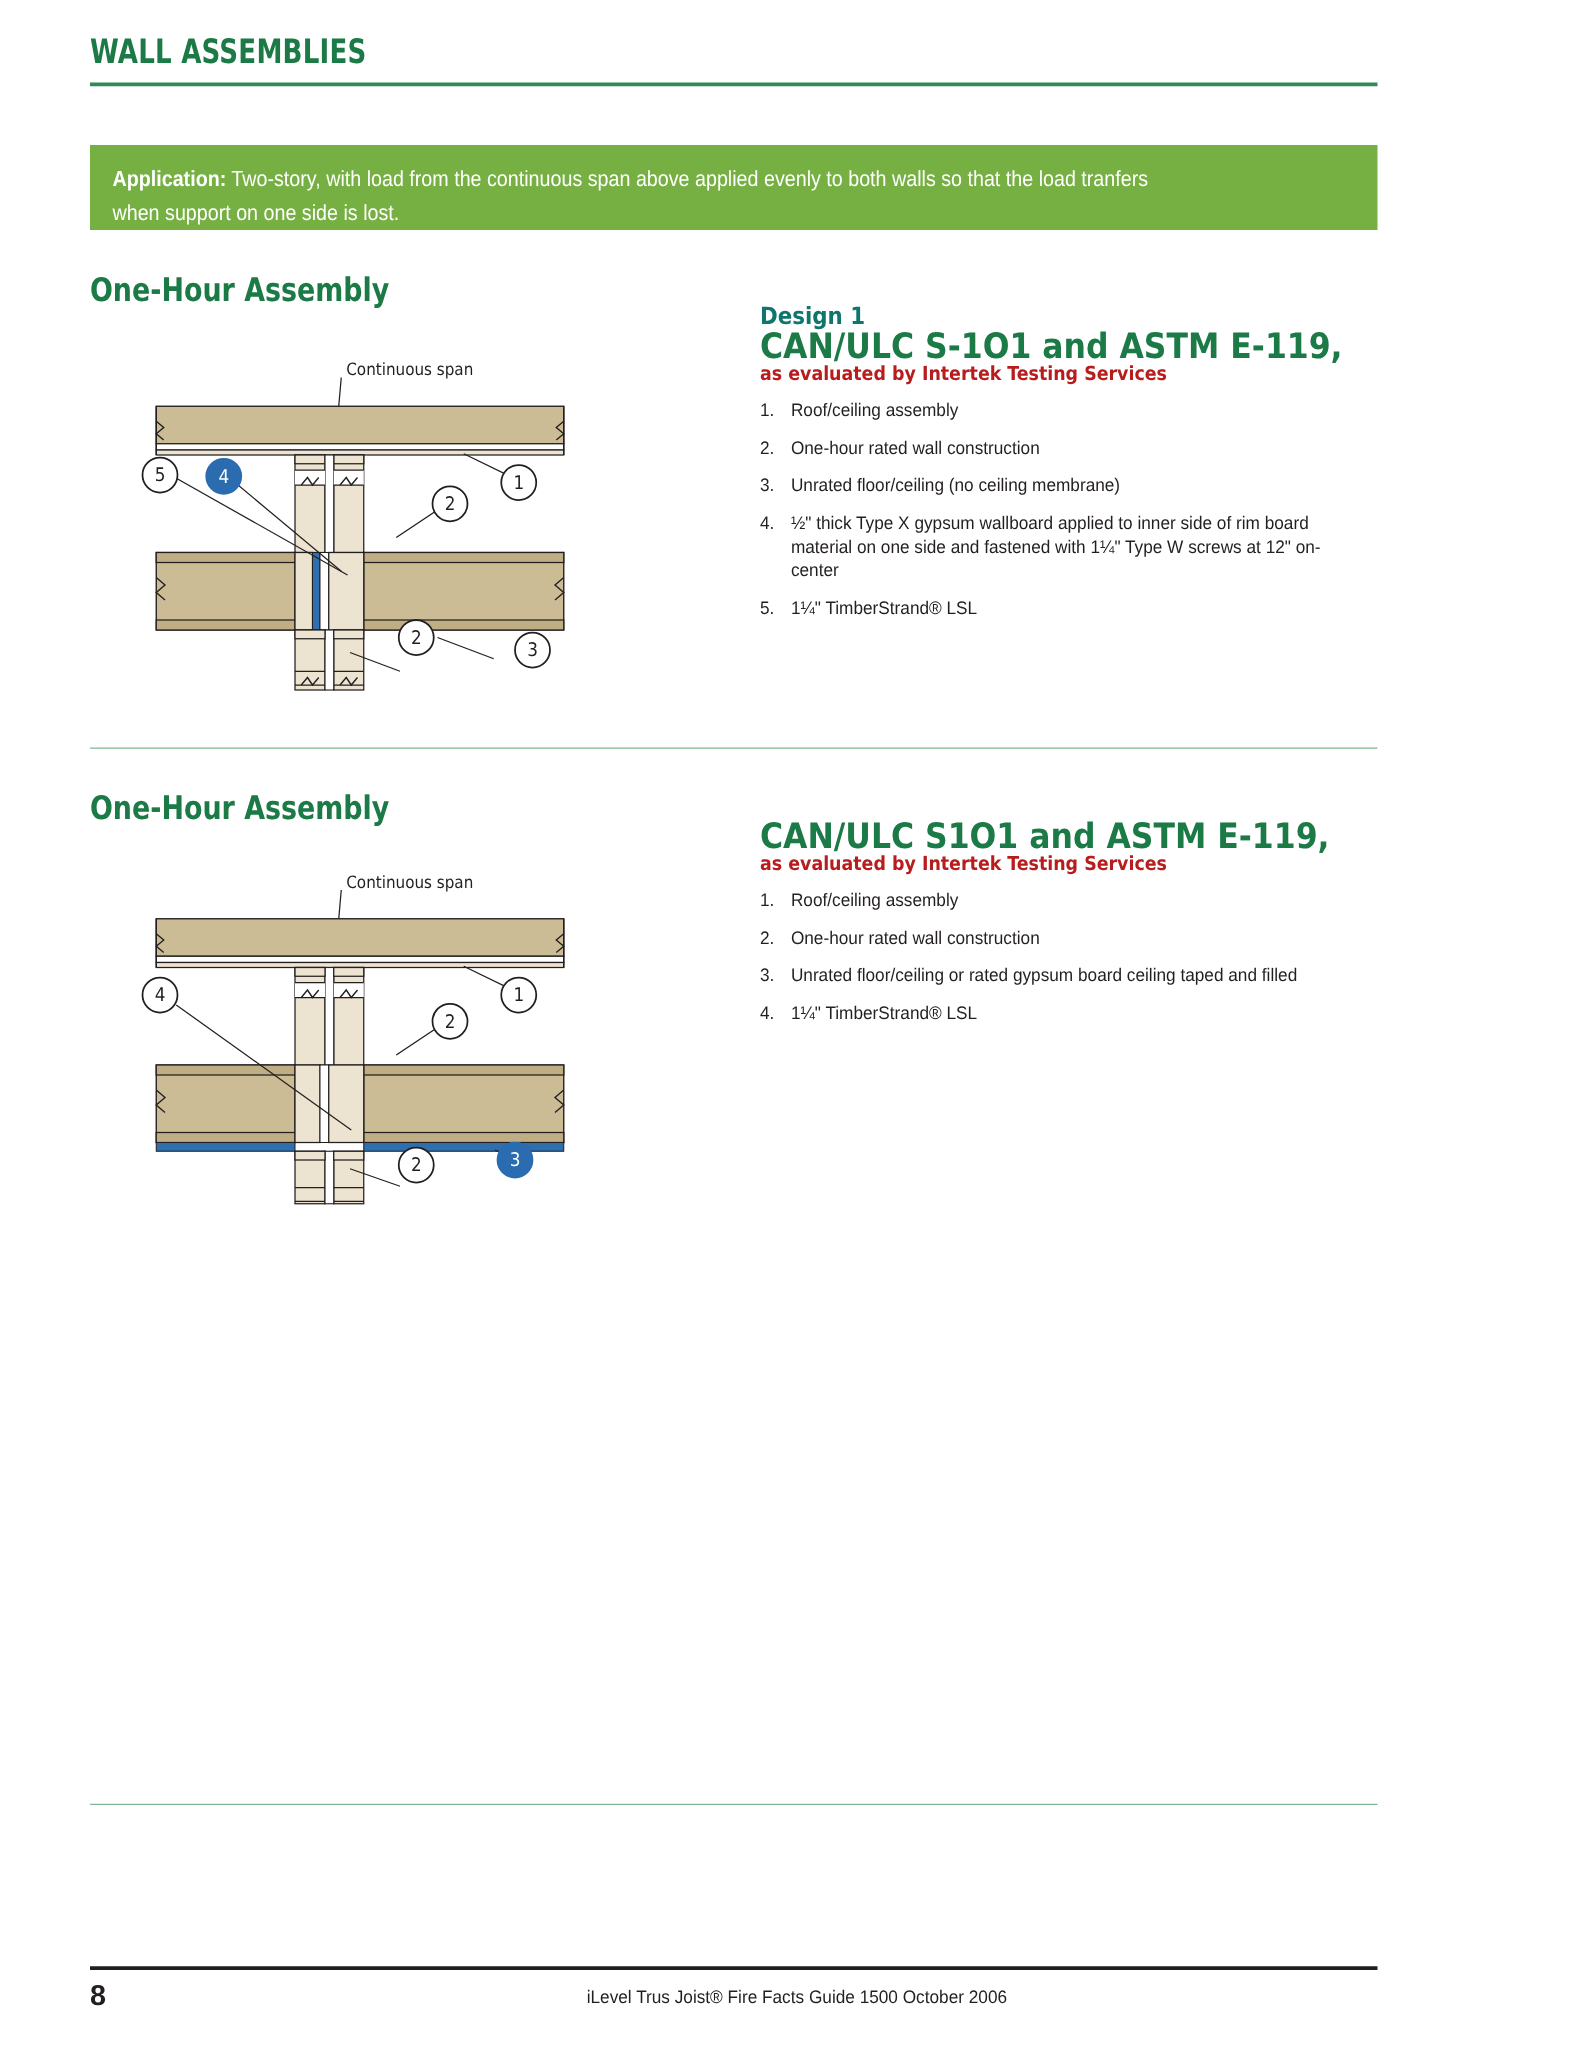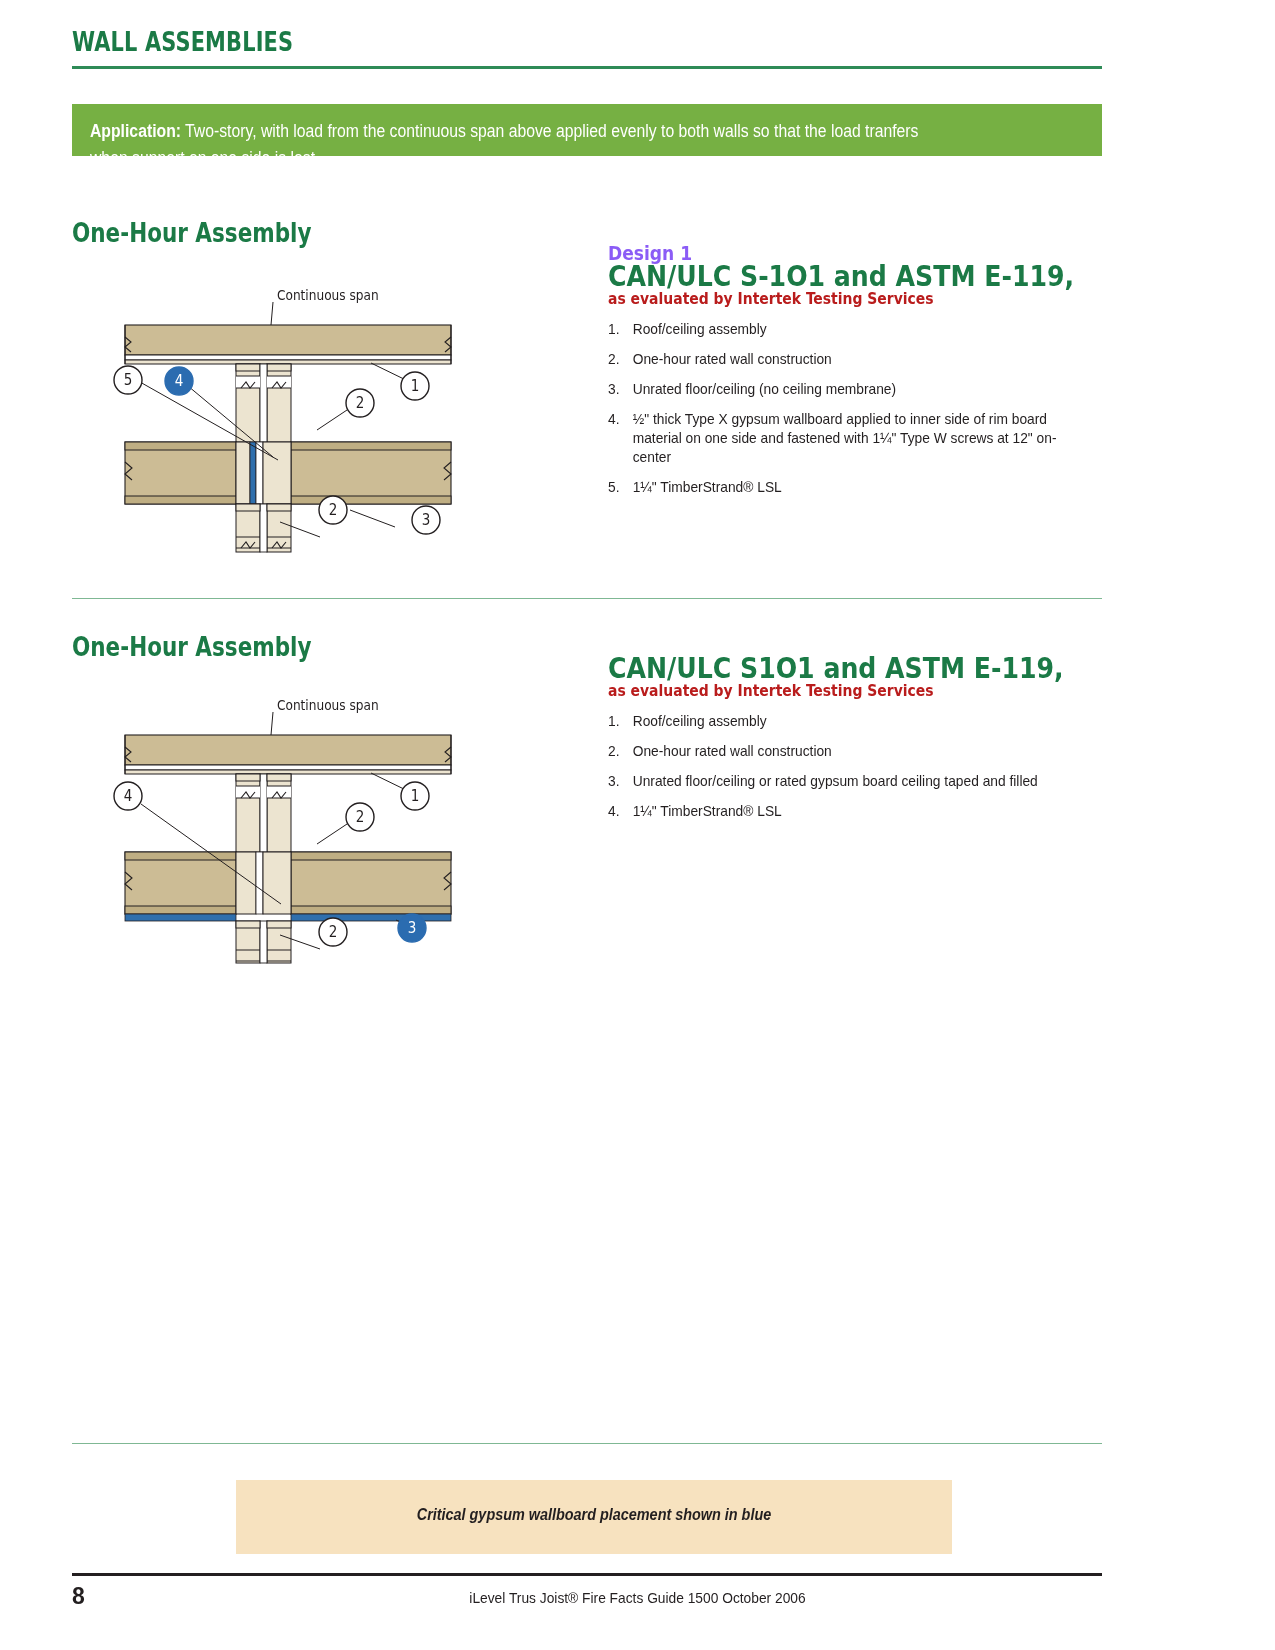--- a/index.html
+++ b/index.html
@@ -21,21 +21,21 @@
     font-family:"DejaVu Sans Condensed","Liberation Sans", sans-serif;
     transform:scaleX(0.86); transform-origin:left center;
   }
   .rule-head {
     position:absolute; left:72px; top:66px; width:1030px; height:3px;
     background:#2e8b57;
   }
 
   
   .app-banner {
-    position:absolute; left:72px; top:104px; width:1030px; height:52px;
+    position:absolute; left:72px; top:116px; width:1030px; height:68px;
     background:#76b043; color:#ffffff;
     box-sizing:border-box; padding:14px 18px 0 18px;
   }
   .app-banner .line {
     font-size:17.5px; line-height:27px; white-space:nowrap;
     transform:scaleX(0.9); transform-origin:left top;
   }
   .app-banner b { font-weight:bold; }
 
   
@@ -47,21 +47,21 @@
   }
 
   .rule-sec {
     position:absolute; left:72px; width:1030px; height:1px;
     background:#7fb894;
   }
 
   
   .design-block { position:absolute; left:608px; width:500px; }
   .design-no {
-    font-size:19px; font-weight:bold; color:#8b5cf6; line-height:22px;
+    font-size:19px; font-weight:bold; color:#0f766e; line-height:22px;
     font-family:"DejaVu Sans Condensed","Liberation Sans", sans-serif;
   }
   .design-std {
     font-size:28px; font-weight:bold; color:#1b7a46; line-height:25px;
     font-family:"DejaVu Sans Condensed","Liberation Sans", sans-serif;
   }
   .design-eval {
     font-size:15.5px; font-weight:bold; color:#b91c1c; line-height:20px;
     margin-bottom:9px;
     font-family:"DejaVu Sans Condensed","Liberation Sans", sans-serif;
@@ -316,21 +316,18 @@
         <circle cx="238" cy="240" r="14" fill="#ffffff" stroke="#231f20" stroke-width="1.4"></circle>
         <text x="238" y="245" text-anchor="middle" font-family="DejaVu Sans Condensed, Liberation Sans, sans-serif" font-size="15" fill="#231f20">2</text>
 
         <circle cx="317" cy="236" r="14" fill="#2b6cb0" stroke="#2b6cb0" stroke-width="1.4"></circle>
         <text x="317" y="241" text-anchor="middle" font-family="DejaVu Sans Condensed, Liberation Sans, sans-serif" font-size="15" fill="#ffffff">3</text>
       </g>
     </svg>
   </div>
 
   <div class="rule-bottom"></div>
-  <div class="notice">
-    <span>Critical gypsum wallboard placement shown in blue</span>
-  </div>
 
   <div class="rule-foot"></div>
   <div class="page-num">8</div>
   <div class="footer-text">iLevel Trus Joist® Fire Facts Guide 1500    October 2006</div>
 
 </div>
 
 </body></html>

